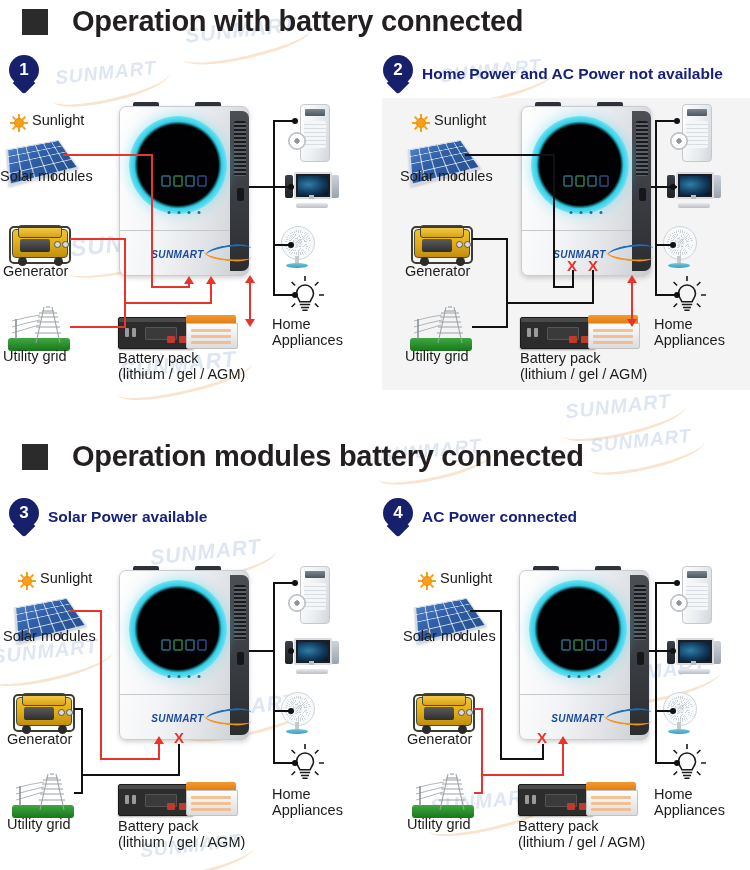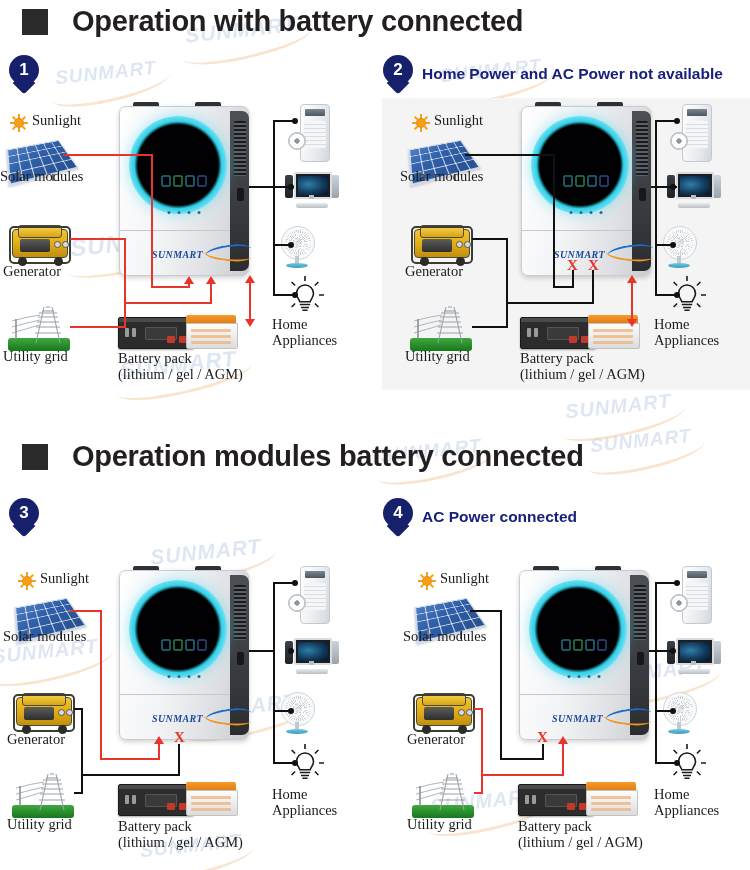--- a/index.html
+++ b/index.html
@@ -29,21 +29,21 @@
   .pin .ball{position:absolute;top:0;left:0;width:30px;height:30px;border-radius:50%;
      background:#16206b;}
   .pin .tip{position:absolute;top:20px;left:7px;width:16px;height:16px;background:#16206b;
      transform:rotate(45deg);border-radius:0 0 3px 0;}
   .pin .num{position:absolute;top:0;left:0;width:30px;height:30px;
      display:flex;align-items:center;justify-content:center;
      color:#fff;font-size:17px;font-weight:bold;z-index:2;}
   .case-title{font-size:15.5px;font-weight:bold;color:#17207a;white-space:nowrap;}
 
   
-  .panel{position:absolute;font-family:Liberation Serif, serif;}
+  .panel{position:absolute;}
   .panel.shaded{background:#f4f4f4;}
 
   
   .lbl{position:absolute;font-size:14.5px;color:#1c1c1c;white-space:nowrap;line-height:1.12;}
   .lbl.c{text-align:right;}
 
   
   
   .sun{position:absolute;width:18px;height:18px;}
   .sun .core{position:absolute;left:5px;top:5px;width:8px;height:8px;border-radius:50%;
@@ -564,20 +564,21 @@
     <span class="sq"></span>
     <span class="section-title">Operation modules battery connected</span>
   </div>
 
   <div class="case-head" style="left:9px;top:498px;">
     <span class="pin">
       <span class="ball"></span>
         <span class="tip"></span>
       <span class="num">3</span>
     </span>
+    <span class="case-title">Solar Power available</span>
   </div>
 
   <div class="case-head" style="left:383px;top:498px;">
     <span class="pin">
       <span class="ball"></span>
         <span class="tip"></span>
       <span class="num">4</span>
     </span>
     <span class="case-title">AC Power connected</span>
   </div>

